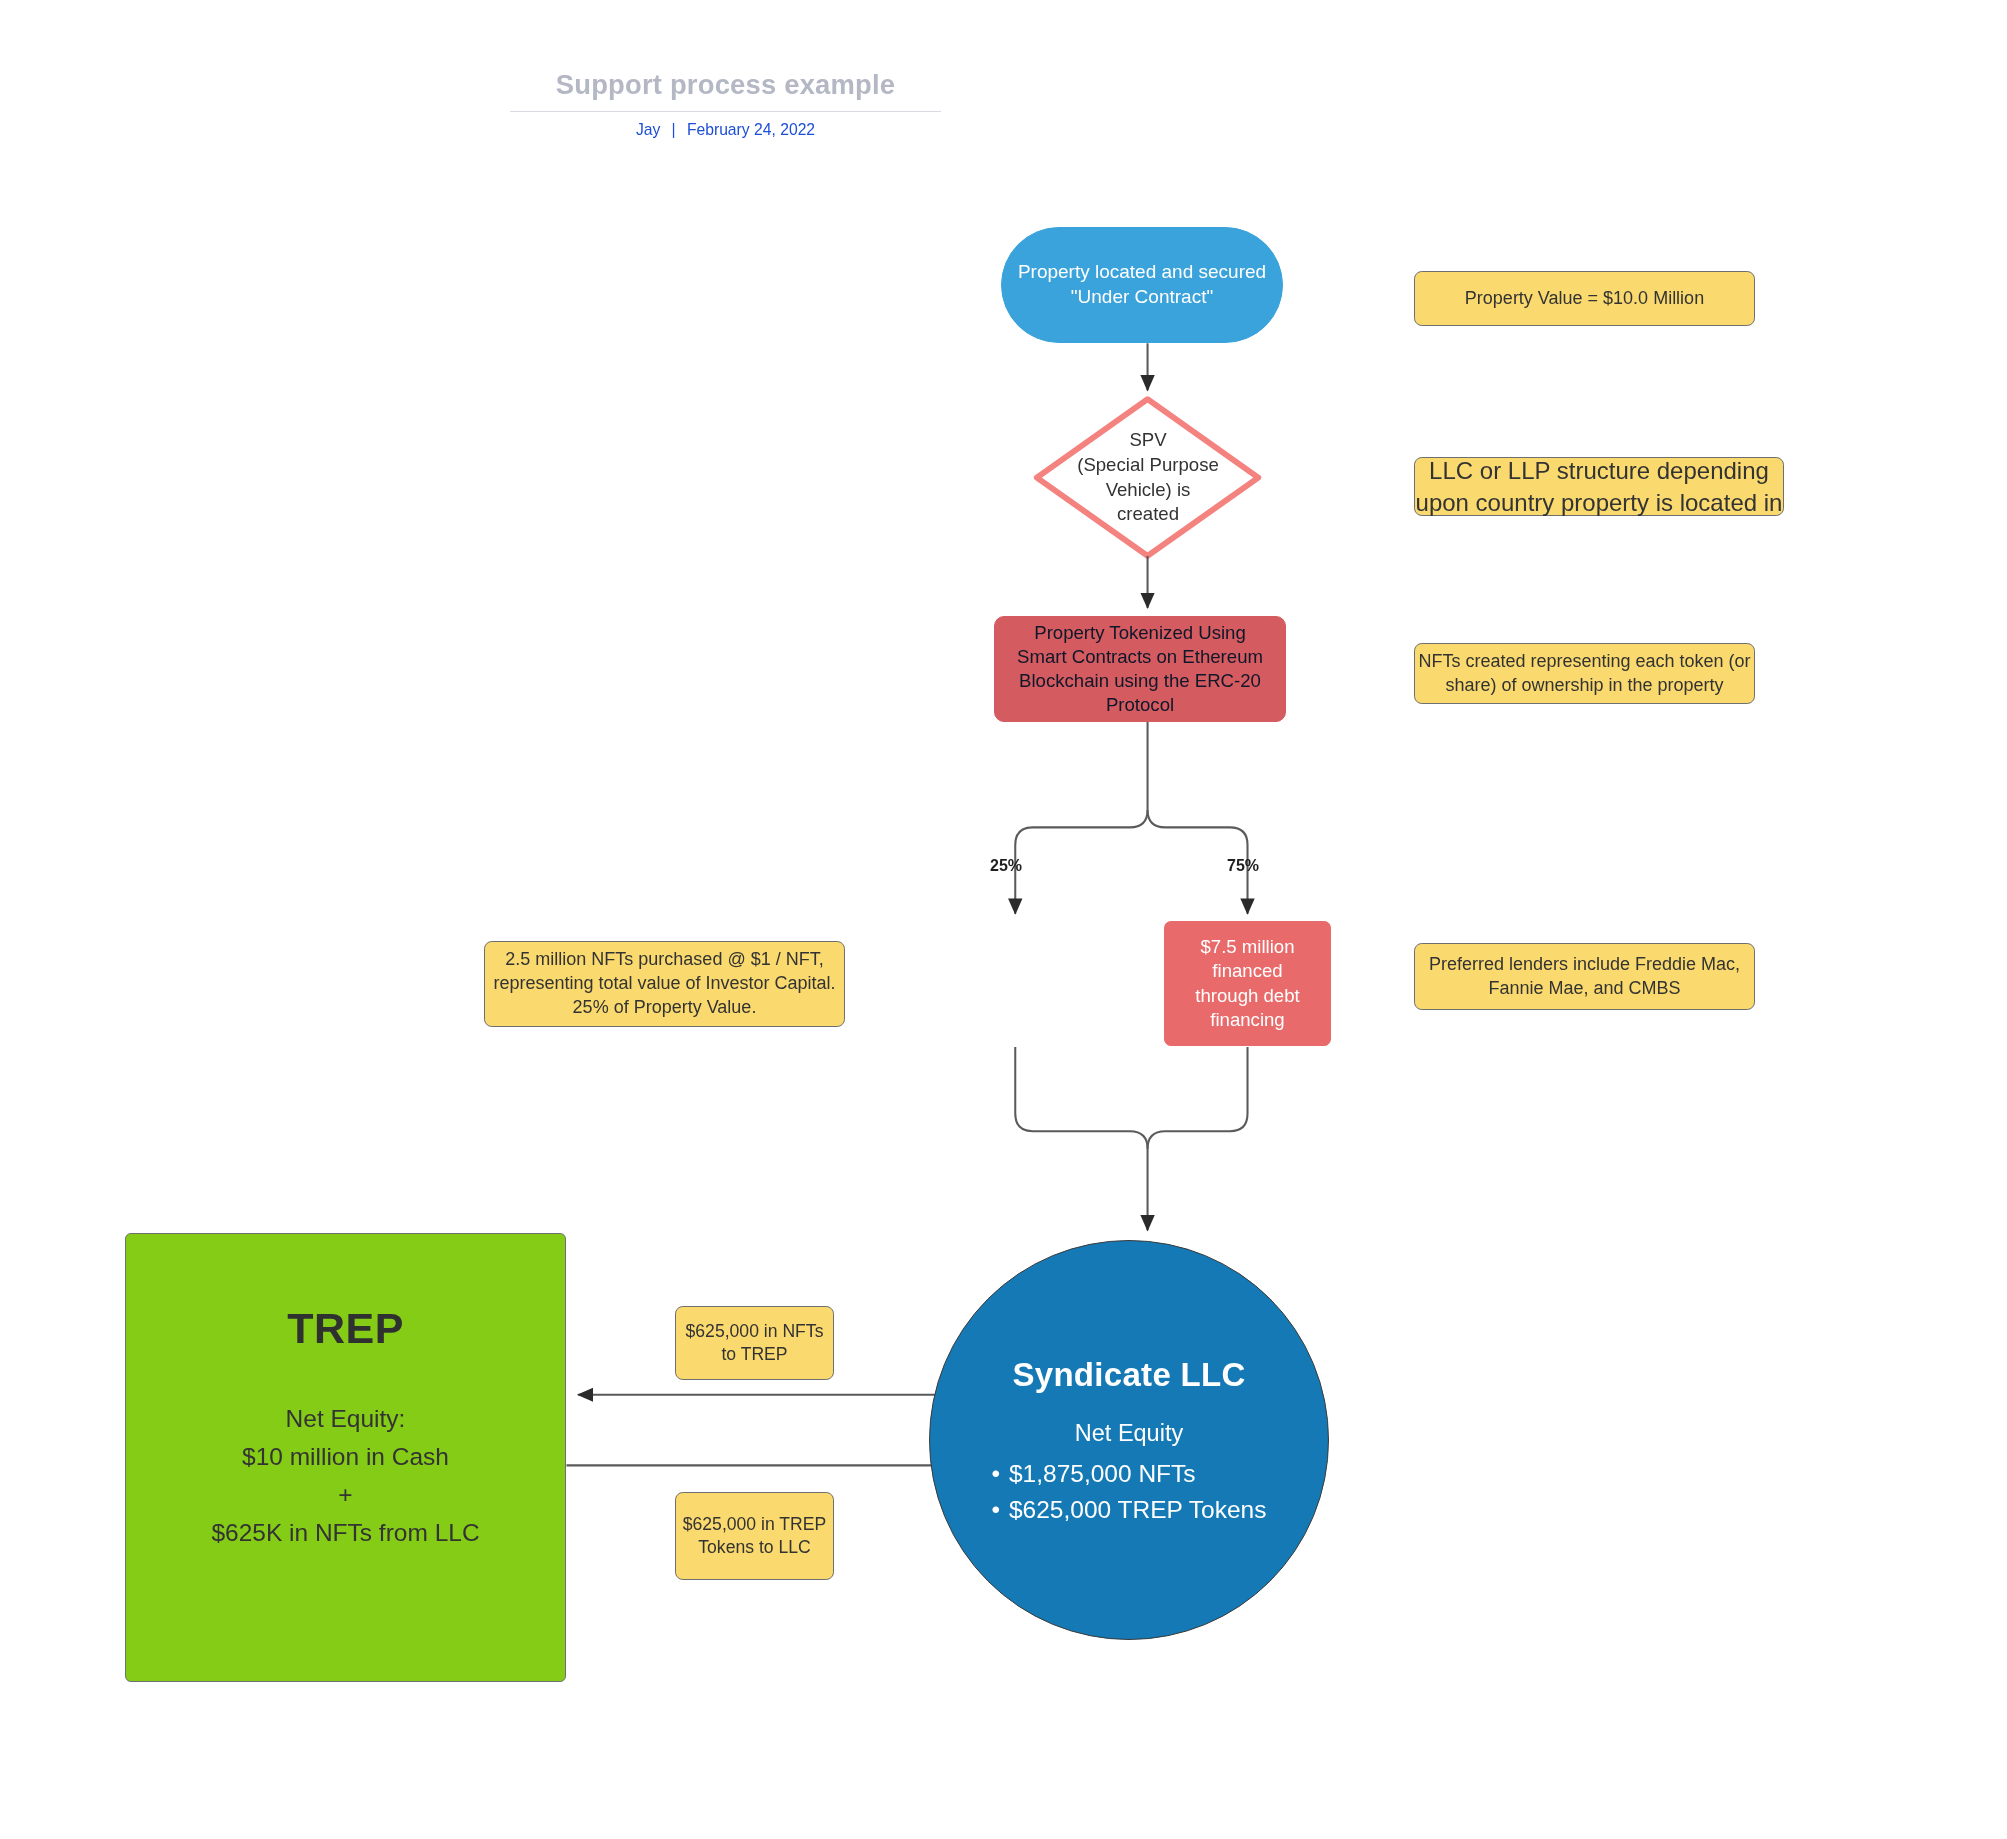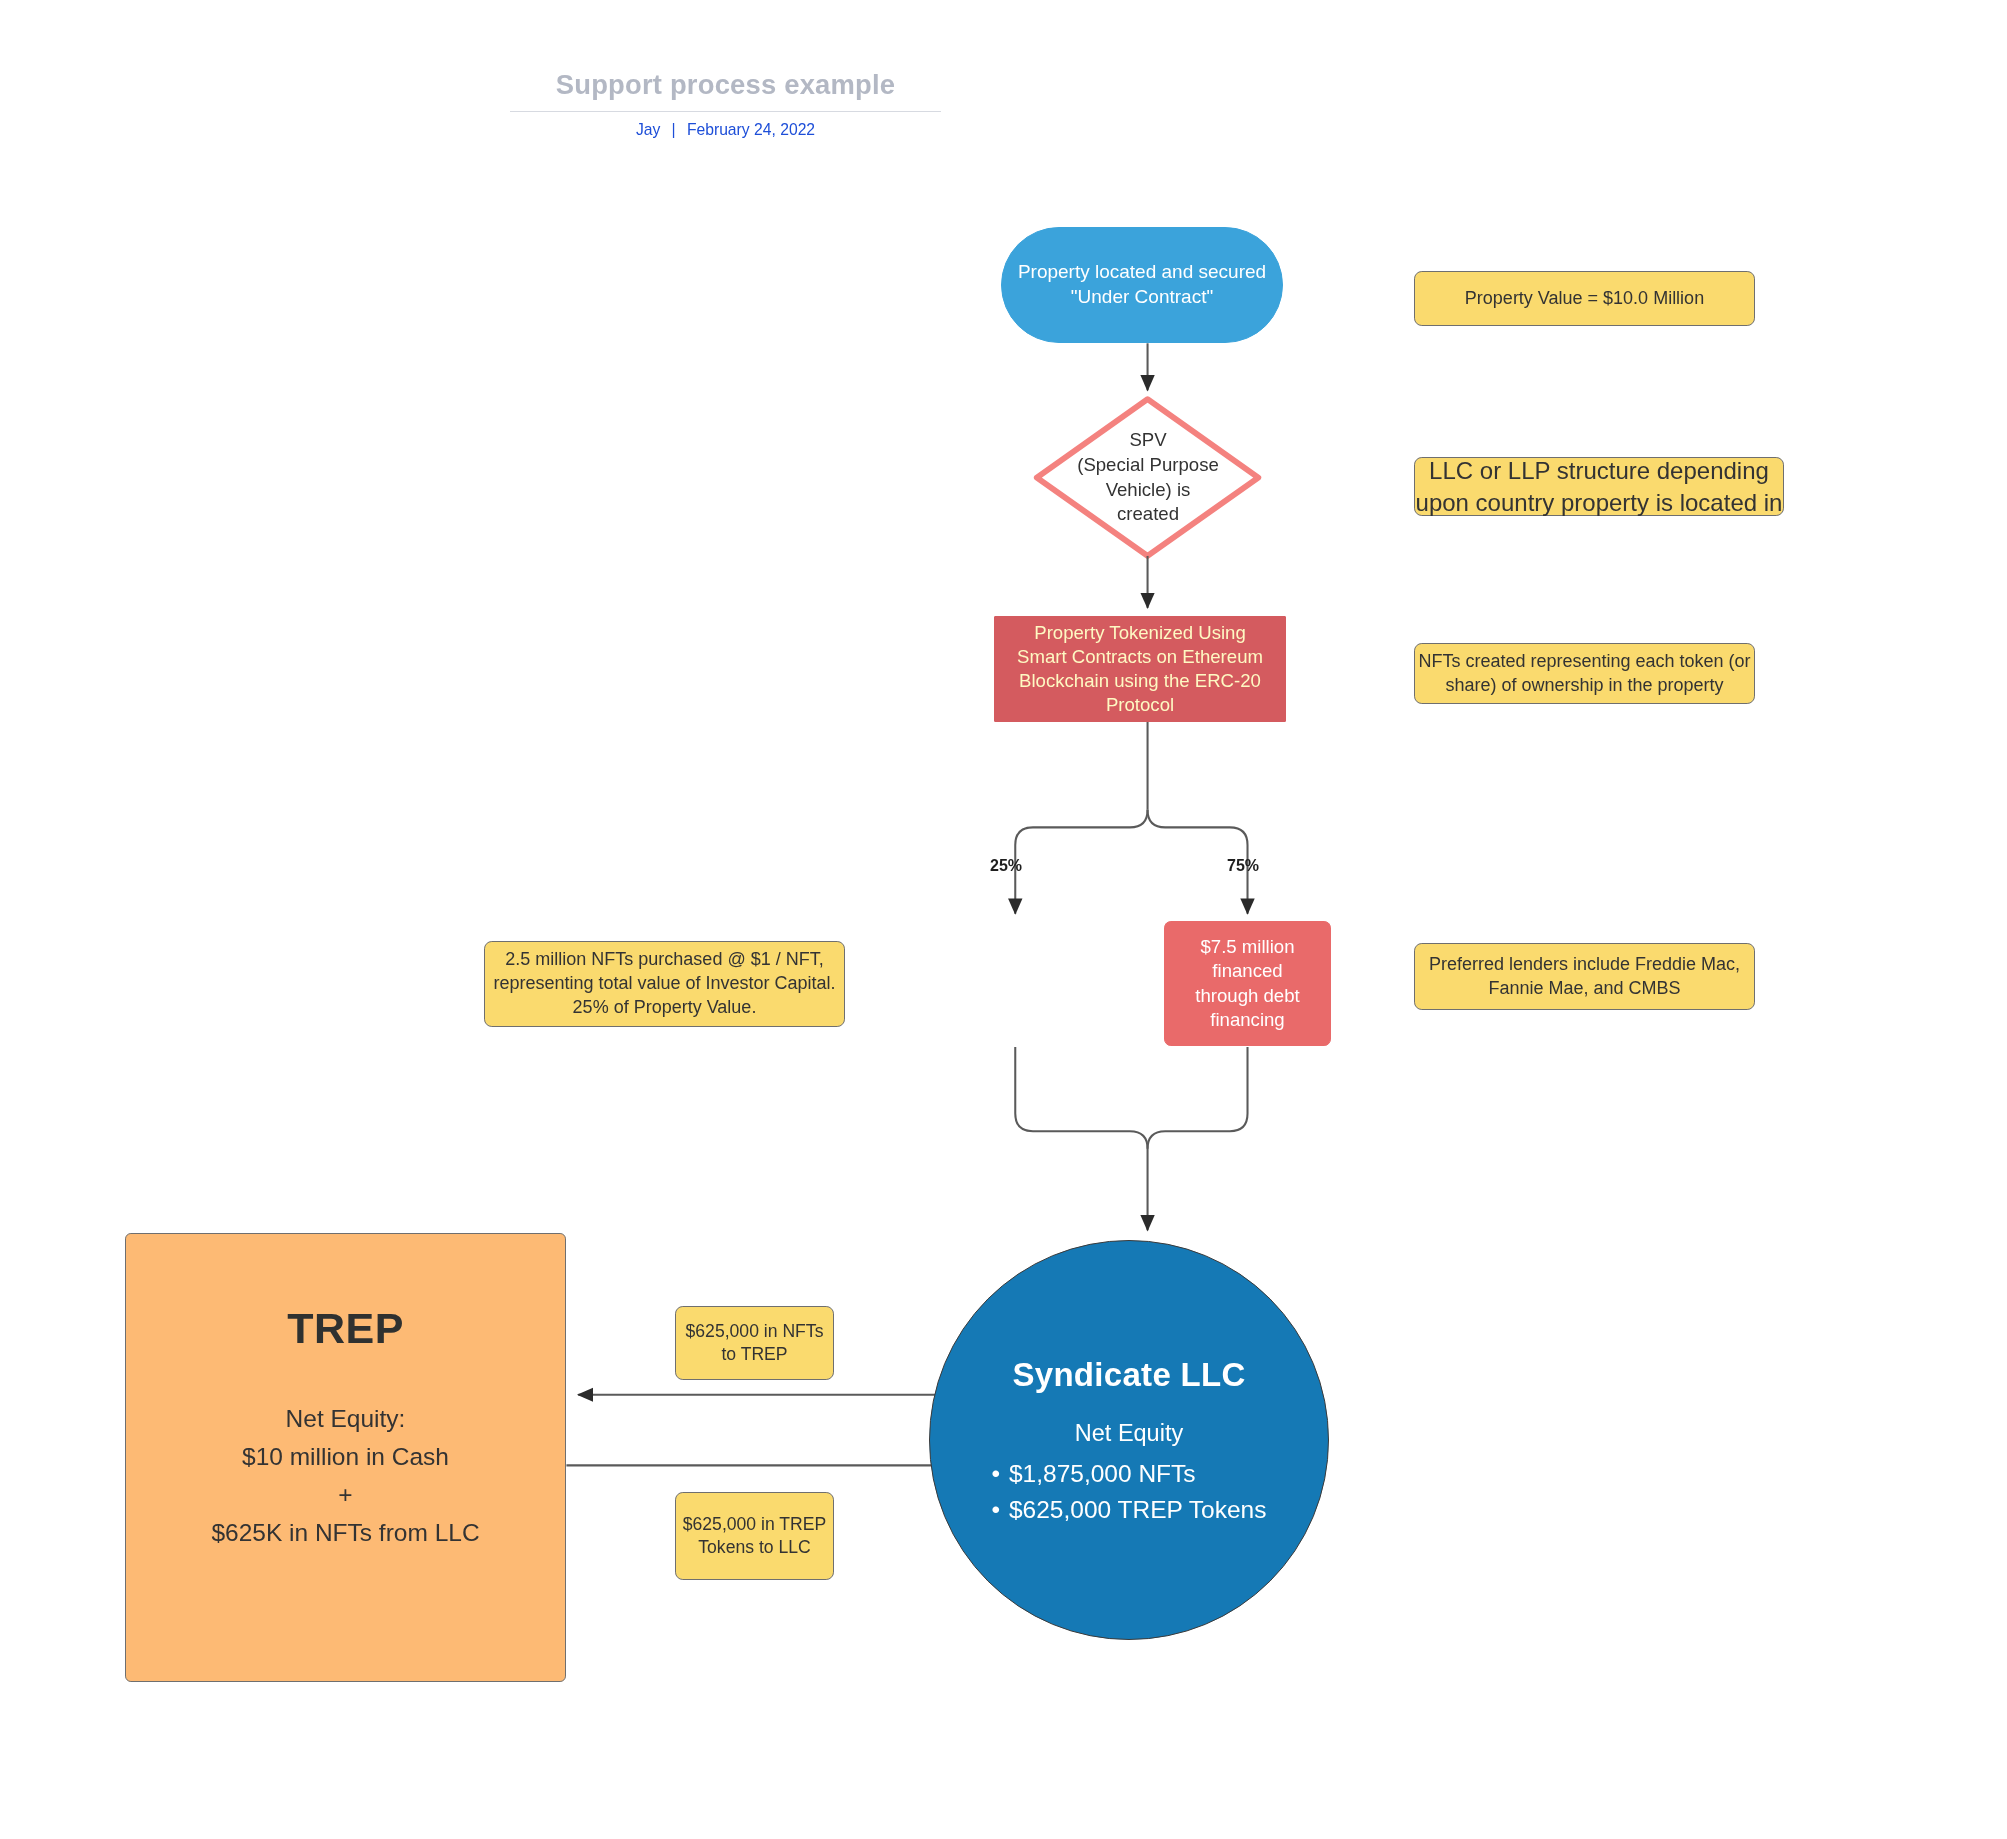--- a/index.html
+++ b/index.html
@@ -94,22 +94,22 @@
     color: #333333;
     line-height: 1.32;
   }
 
   
   .n-token {
     left: 994px; top: 616px;
     width: 292px; height: 106px;
     background: #d45b5f;
     border: 1px solid #d45b5f;
-    border-radius: 1px;
-    color: #fef9c3;
+    border-radius: 10px;
+    color: #0f172a;
     font-size: 18.6px;
   }
 
   
   .n-branch {
     background: #e96a6a;
     border: 1px solid #e96a6a;
     border-radius: 6.9px;
     color: #ffffff;
     font-size: 18.6px;
@@ -140,21 +140,21 @@
     text-align: left;
     font-size: 24.5px;
   }
   .n-circle .circ-list li { margin-top: 4.9px; white-space: nowrap; }
   .n-circle .circ-list li::before { content: "\2022"; margin-right: 8.8px; }
 
   
   .n-trep {
     left: 125px; top: 1233px;
     width: 441px; height: 449px;
-    background: #fdba74;
+    background: #84cc16;
     border: 1.5px solid #6f6f6f;
     border-radius: 5.9px;
     color: #333333;
     justify-content: flex-start;
     padding-top: 67px;
   }
   .n-trep .trep-title {
     font-size: 43px;
     font-weight: bold;
     color: #2f3130;

